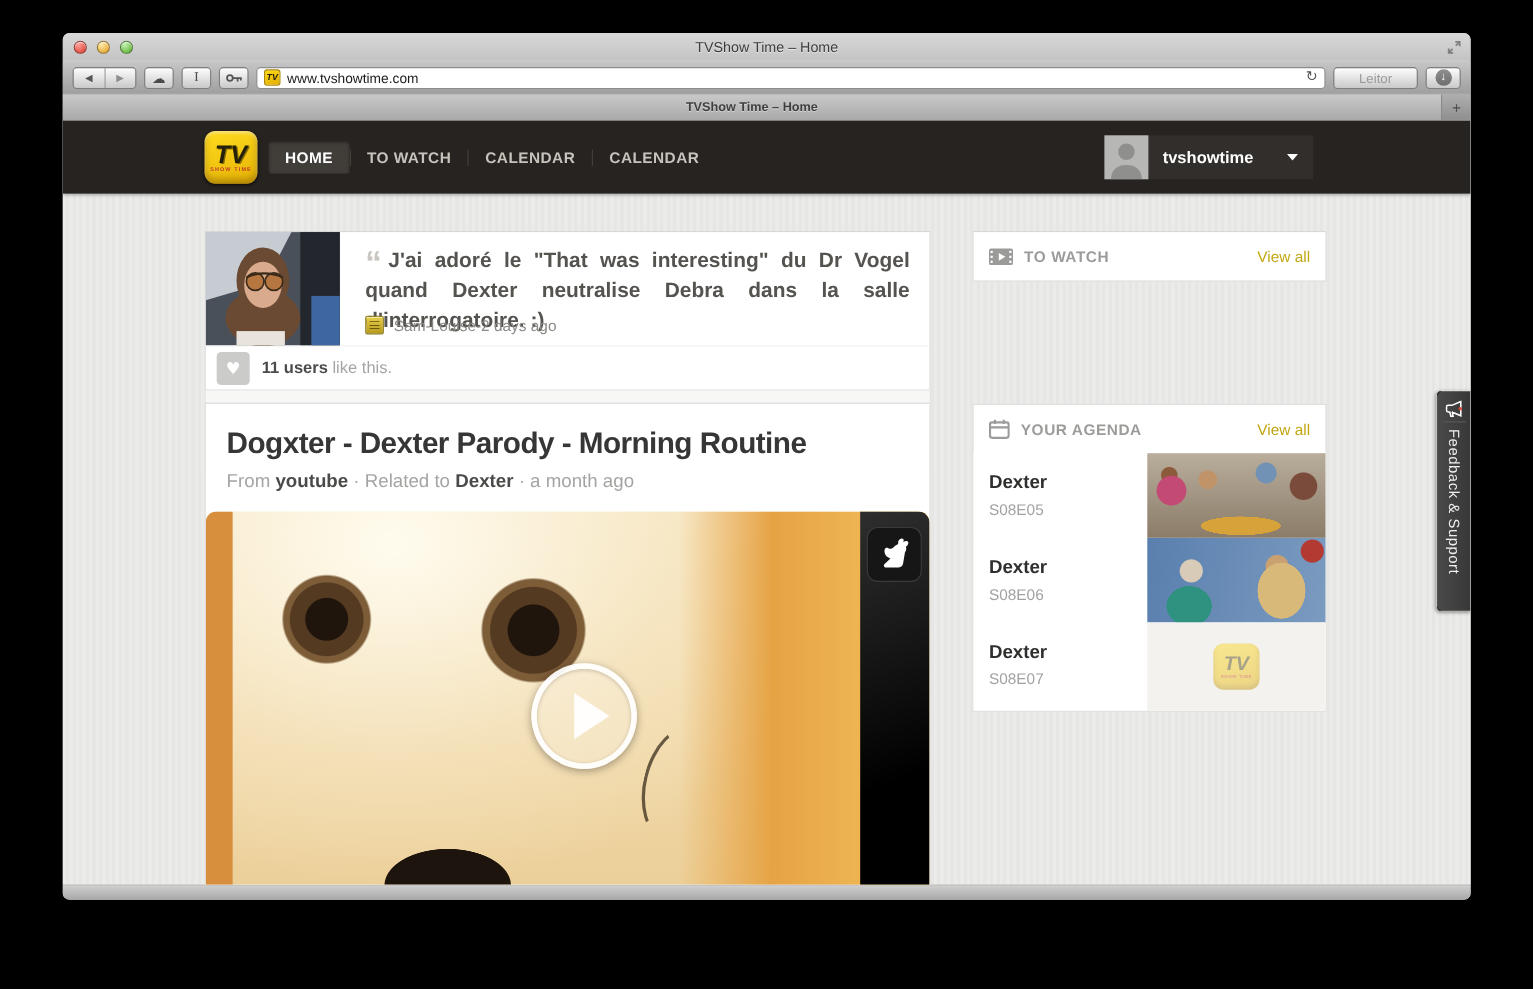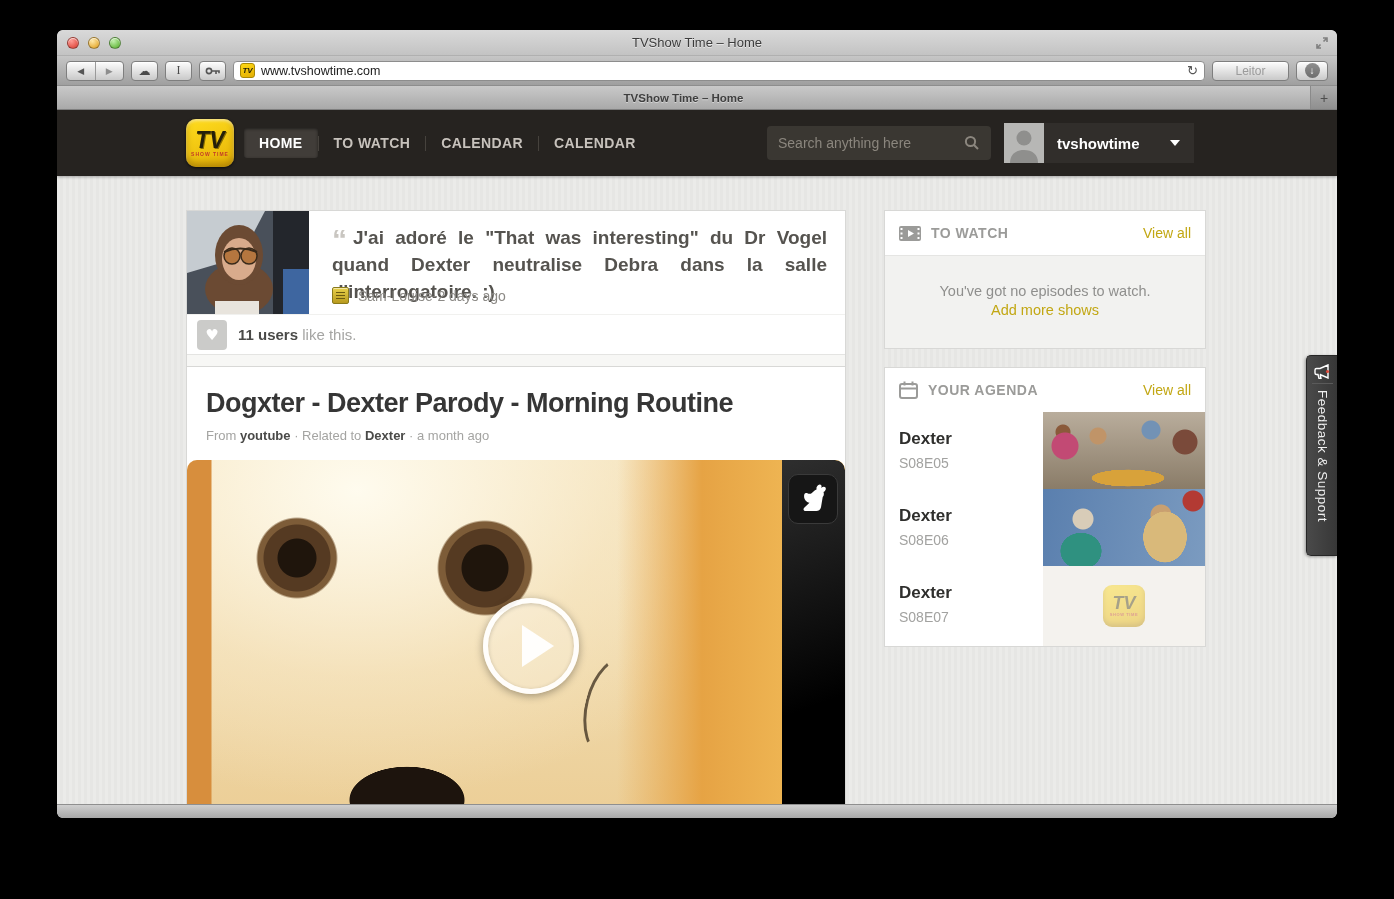--- a/index.html
+++ b/index.html
@@ -109,21 +109,21 @@
   .avatar45 { position:absolute; left:10px; top:15px; width:45px; height:45px; background:#c6c6c4; }
   .commentrow textarea { position:absolute; left:69px; top:15px; width:567px; height:43px;
     border:1px solid #dcdcda; border-radius:3px; resize:none; padding:11px 12px;
     font-size:15px; color:#6b6b69; font-family:"Liberation Sans",sans-serif; outline:none; }
   .commentrow textarea::placeholder { color:#bcbcba; }
   .resize-grip { position:absolute; right:26px; top:52px; width:8px; height:8px; pointer-events:none;
     background:repeating-linear-gradient(135deg,transparent 0 2px,#b5b5b3 2px 3px); }
 
   .video-card { left:129px; top:256px; width:660px; height:452px; }
   .vtitle { margin:21px 19px 0; font-size:27px; font-weight:bold; color:#363636; letter-spacing:-.5px; }
-  .vmeta { margin:9px 19px 0; font-size:13px; color:#a4a4a2; }
+  .vmeta { margin:9px 19px 0; font-size:17px; color:#a4a4a2; }
   .vmeta b { color:#4a4a48; }
   .vthumb { position:relative; margin-top:17px; width:658px; height:345px;
     border-radius:10px 10px 0 0; overflow:hidden; }
   .vart { position:absolute; inset:0;
     background:
       radial-gradient(circle at 110px 98px, #1f150c 0 19px, #553a22 20px 33px, #7d5c38 34px 39px, rgba(0,0,0,0) 41px),
       radial-gradient(circle at 298px 108px, #1f150c 0 23px, #553a22 24px 39px, #7d5c38 40px 46px, rgba(0,0,0,0) 48px),
       radial-gradient(ellipse 95px 55px at 220px 340px, #1d140d 0 60%, rgba(0,0,0,0) 61%),
       linear-gradient(90deg, #d78e3d 0 24px, rgba(0,0,0,0) 25px),
       linear-gradient(90deg, rgba(0,0,0,0) 0 430px, #e6a344 515px, #eeb452 595px),
@@ -255,27 +255,20 @@
       </div>
       <div class="menu">
         <div class="menu-item active">HOME</div>
         <div class="menu-sep"></div>
         <div class="menu-item">TO WATCH</div>
         <div class="menu-sep"></div>
         <div class="menu-item">CALENDAR</div>
         <div class="menu-sep"></div>
         <div class="menu-item">CALENDAR</div>
       </div>
-      <div class="searchbox">
-        <input type="text" placeholder="Search anything here" style="">
-        <svg width="16" height="16" viewBox="0 0 16 16">
-            <circle cx="6.5" cy="6.5" r="4.6" fill="none" stroke="#8b867e" stroke-width="2"></circle>
-            <path d="M10 10l4 4" stroke="#8b867e" stroke-width="2"></path>
-          </svg>
-      </div>
       <div class="userbox">
         <div class="avatar40">
           <svg width="40" height="40" viewBox="0 0 40 40">
               <circle cx="20" cy="15" r="7.5" fill="#8f8f8d"></circle>
               <path d="M6 40c0-9 6-13 14-13s14 4 14 13z" fill="#8f8f8d"></path>
             </svg>
         </div>
         <div class="uname">tvshowtime</div>
         <div class="caret"></div>
       </div>
@@ -353,24 +346,20 @@
             <rect x="1.5" y="7.5" width="2" height="2" fill="#fff"></rect>
             <rect x="1.5" y="12" width="2" height="2" fill="#fff"></rect>
           <rect x="18.5" y="3" width="2" height="2" fill="#fff"></rect>
             <rect x="18.5" y="7.5" width="2" height="2" fill="#fff"></rect>
             <rect x="18.5" y="12" width="2" height="2" fill="#fff"></rect>
           <polygon points="9,5 9,12 15,8.5" fill="#fff"></polygon>
         </svg>
         <div class="phead-title">TO WATCH</div>
         <div class="viewall">View all</div>
       </div>
-      <div class="tw-body">
-        <span>You've got no episodes to watch.</span>
-        <span class="addmore">Add more shows</span>
-      </div>
     </div>
 
     <div class="panel agenda-panel">
       <div class="panel-head">
         <svg width="19" height="18" viewBox="0 0 19 18">
           <rect x="1" y="3" width="17" height="14" rx="2" fill="none" stroke="#9b9b99" stroke-width="2"></rect>
           <path d="M1 7.5h17" stroke="#9b9b99" stroke-width="2"></path>
           <path d="M5.5 0.5v4M13.5 0.5v4" stroke="#9b9b99" stroke-width="2"></path>
         </svg>
         <div class="phead-title">YOUR AGENDA</div>

